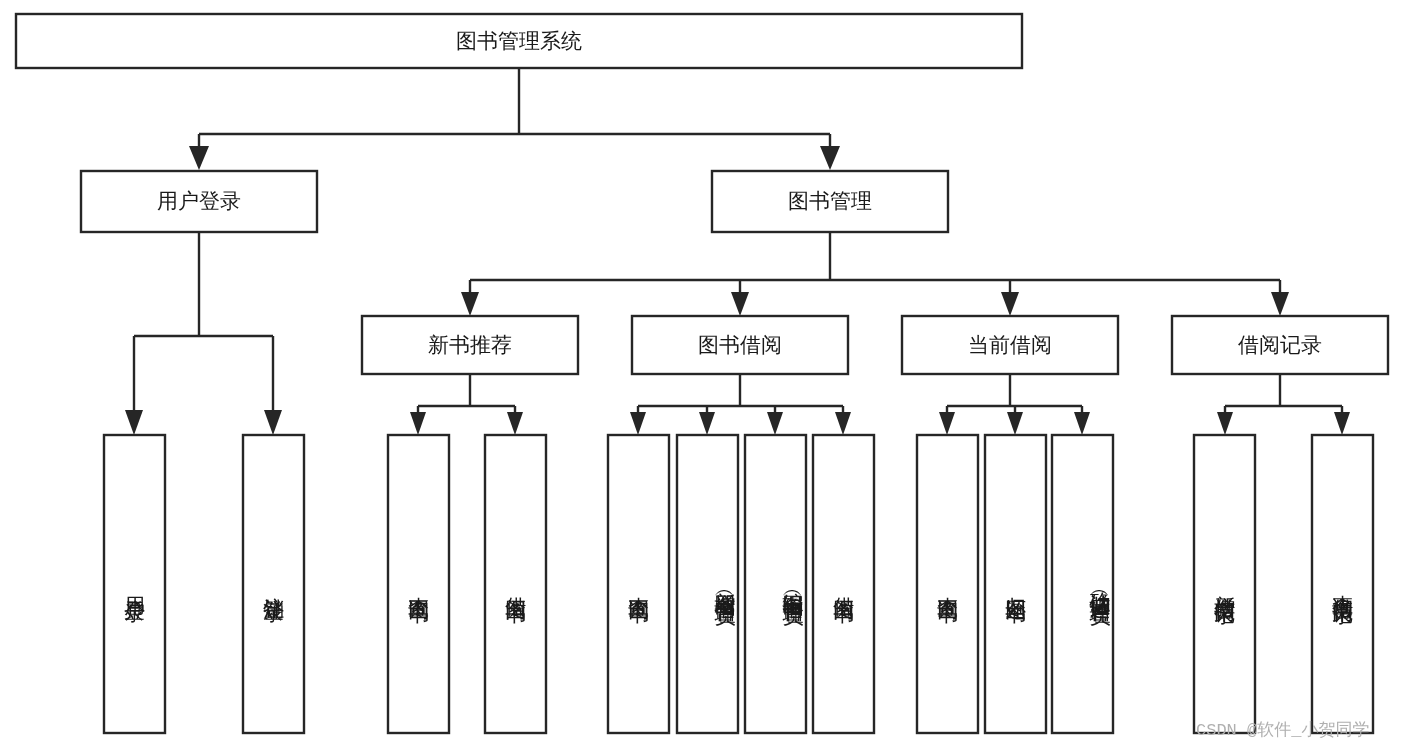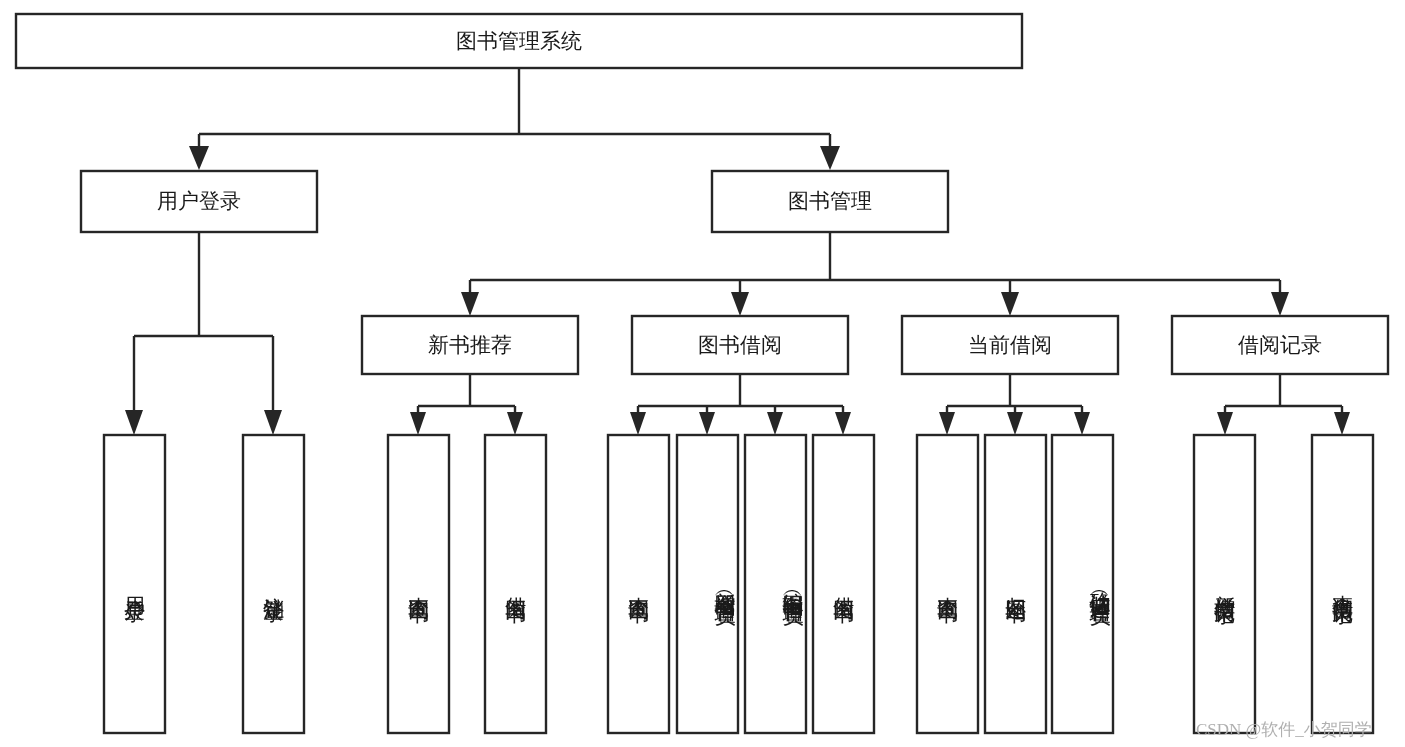--- a/index.html
+++ b/index.html
@@ -58,21 +58,21 @@
     letter-spacing: 2px;
     display: flex;
     align-items: center;
     justify-content: center;
     white-space: nowrap;
     pointer-events: none;
     user-select: none;
   }
   .watermark {
     position: absolute;
-    font-family: Liberation Serif, serif;
+    font-family: Liberation Mono, monospace;
     font-size: 17px;
     color: #b0b0b0;
     white-space: nowrap;
     user-select: none;
   }
 </style>
 </head>
 <body>
 
 <div id="diagram-root">

